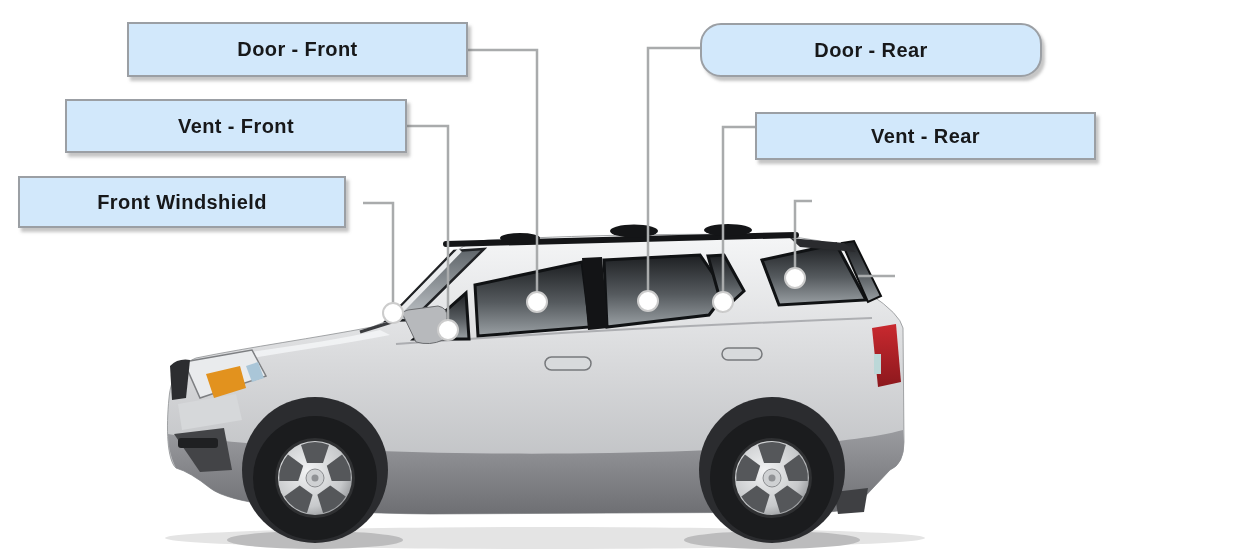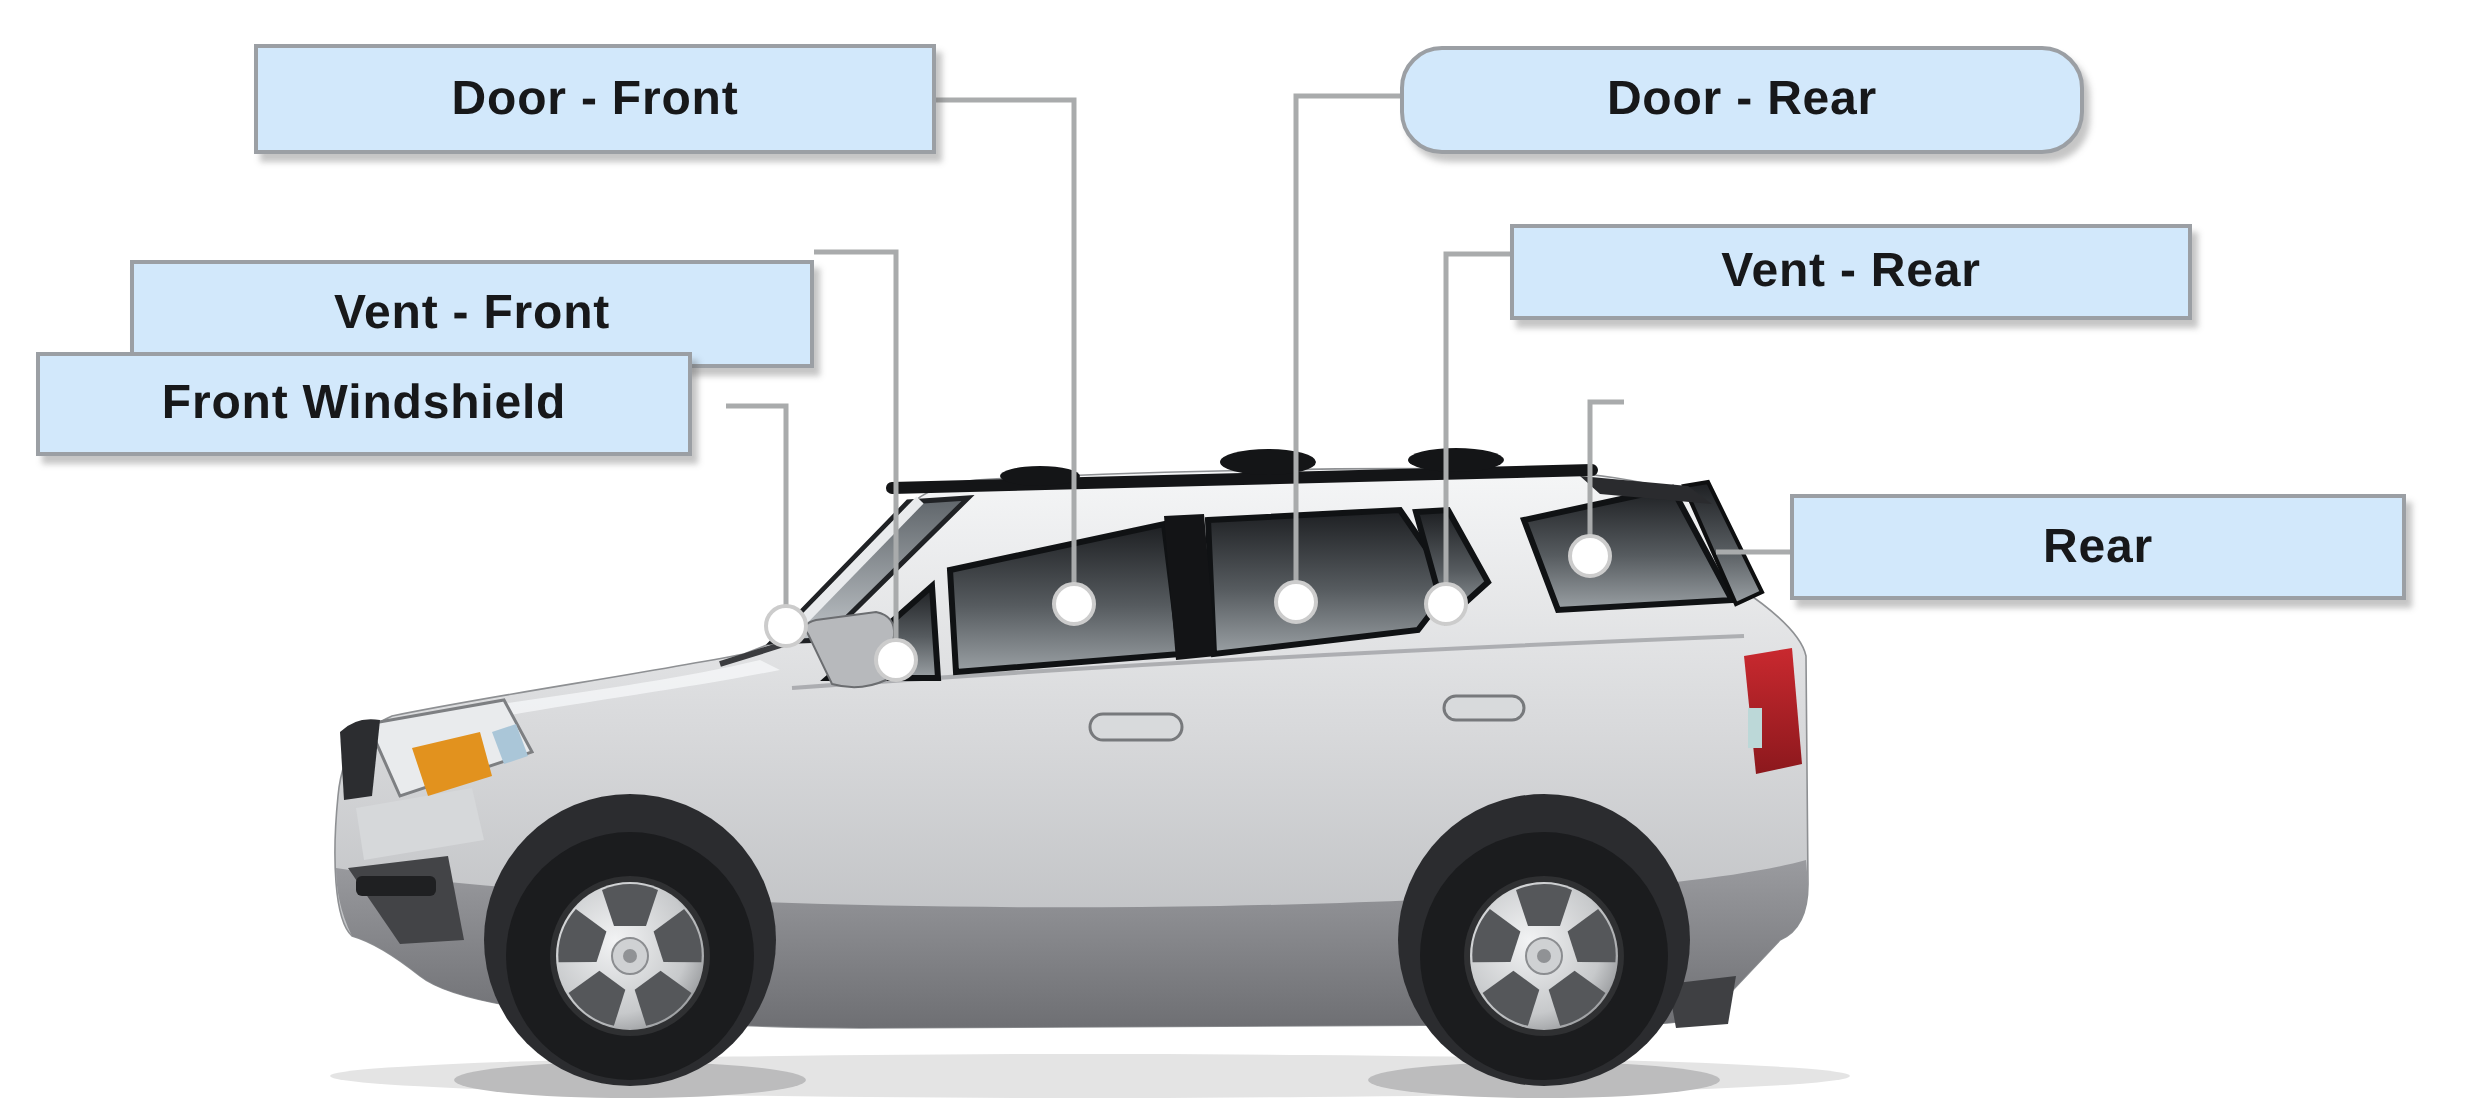--- a/index.html
+++ b/index.html
@@ -11,25 +11,25 @@
     font-family:"Liberation Sans","DejaVu Sans",sans-serif;
   }
   svg.layer{position:absolute;left:0;top:0;width:1240px;height:551px;}
   .label-box{
     position:absolute;
     box-sizing:border-box;
     background:#d2e8fb;
     border:2px solid #9b9fa4;
     box-shadow:3px 4px 3px rgba(90,90,90,0.35);
     display:flex;align-items:center;justify-content:center;
-    font-size:24px;font-weight:600;letter-spacing:0.4px;color:#17181a;
+    font-size:20px;font-weight:600;letter-spacing:0.4px;color:#17181a;
     z-index:3;
   }
   .b-door-front{left:127px;top:22px;width:341px;height:55px;}
-  .b-vent-front{left:65px;top:99px;width:342px;height:54px;margin-top:31px;}
+  .b-vent-front{left:65px;top:99px;width:342px;height:54px;}
   .b-front-windshield{left:18px;top:176px;width:328px;height:52px;}
   .b-door-rear{left:700px;top:23px;width:342px;height:54px;border-radius:21px;}
   .b-vent-rear{left:755px;top:112px;width:341px;height:48px;}
   .b-quarter{left:812px;top:174px;width:341px;height:52px;}
   .b-rear{left:895px;top:247px;width:308px;height:53px;}
   .overlay{z-index:2;pointer-events:none;}
   .car{z-index:1;}
 </style>
 </head>
 <body>
@@ -159,17 +159,14 @@
   </div>
   <div class="label-box b-front-windshield">
     <span>Front Windshield</span>
   </div>
   <div class="label-box b-door-rear">
     <span>Door - Rear</span>
   </div>
   <div class="label-box b-vent-rear">
     <span>Vent - Rear</span>
   </div>
-  <div class="label-box b-rear">
-    <span>Rear</span>
-  </div>
 
 </div>
 
 </body></html>

